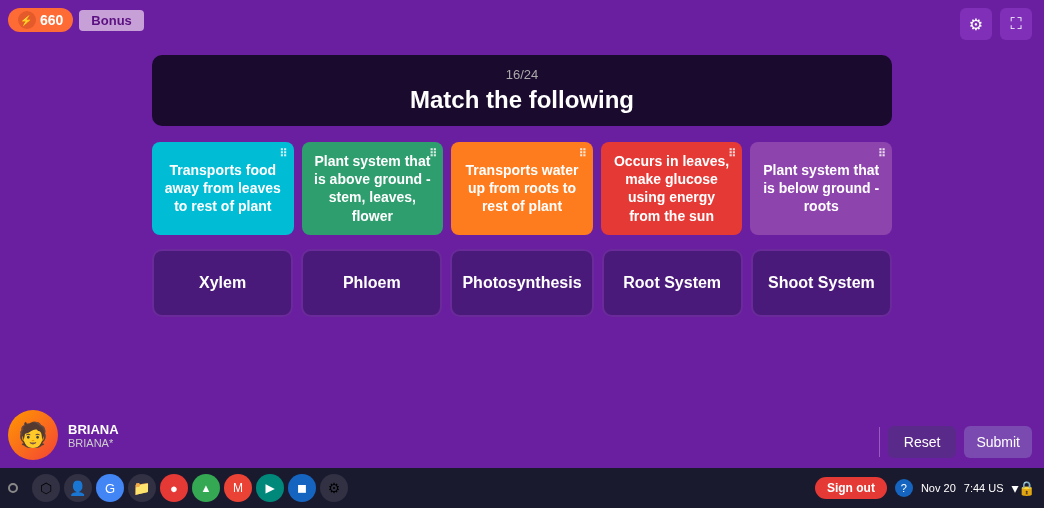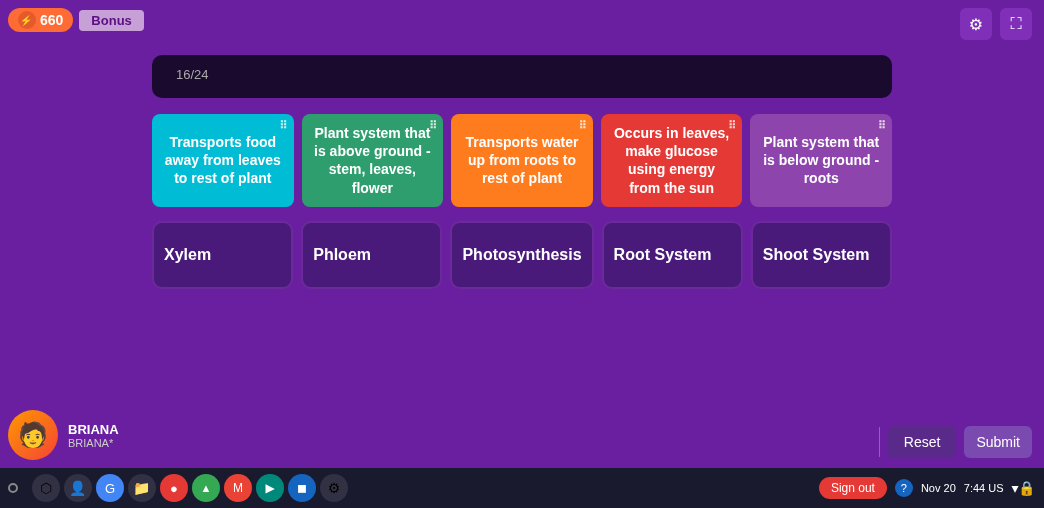--- a/index.html
+++ b/index.html
@@ -84,21 +84,21 @@
       left: 50%;
       transform: translateX(-50%);
       width: 740px;
     }
 
     
     .question-header {
       background: #1a0a2e;
       border-radius: 10px;
       padding: 12px 24px;
-      text-align: left;
+      text-align: center;
       margin-bottom: 16px;
     }
 
     .progress-text {
       color: #aaa;
       font-size: 13px;
       margin-bottom: 4px;
     }
 
     .question-title {
@@ -158,21 +158,21 @@
       border-radius: 10px;
       padding: 14px 10px;
       font-size: 16px;
       font-weight: bold;
       color: white;
       text-align: center;
       cursor: pointer;
       min-height: 68px;
       display: flex;
       align-items: center;
-      justify-content: flex-start;
+      justify-content: center;
       border: 2px solid #6a2a9a;
     }
 
     
     .bottom-bar {
       position: absolute;
       bottom: 48px;
       left: 8px;
       display: flex;
       align-items: center;
@@ -291,20 +291,21 @@
     }
 
     .sign-out-btn {
       background: #e53935;
       color: white;
       border: none;
       border-radius: 14px;
       padding: 4px 12px;
       font-size: 12px;
       cursor: pointer;
+      font-weight: bold;
     }
 
     .taskbar-time {
       color: white;
       font-size: 11px;
     }
 
     .taskbar-q {
       width: 18px;
       height: 18px;
@@ -330,20 +331,21 @@
 
 <div class="top-right">
   <div class="icon-btn">⚙</div>
   <div class="icon-btn">⛶</div>
 </div>
 
 <div class="main-content">
 
   <div class="question-header">
     <div class="progress-text">16/24</div>
+    <div class="question-title">Match the following</div>
   </div>
 
   <div class="clue-row">
     <div class="clue-card clue-cyan">
       <span class="corner-icon">⠿</span>
       <span>Transports food away from leaves to rest of plant</span>
     </div>
     <div class="clue-card clue-teal">
       <span class="corner-icon">⠿</span>
       <span>Plant system that is above ground - stem, leaves, flower</span>

